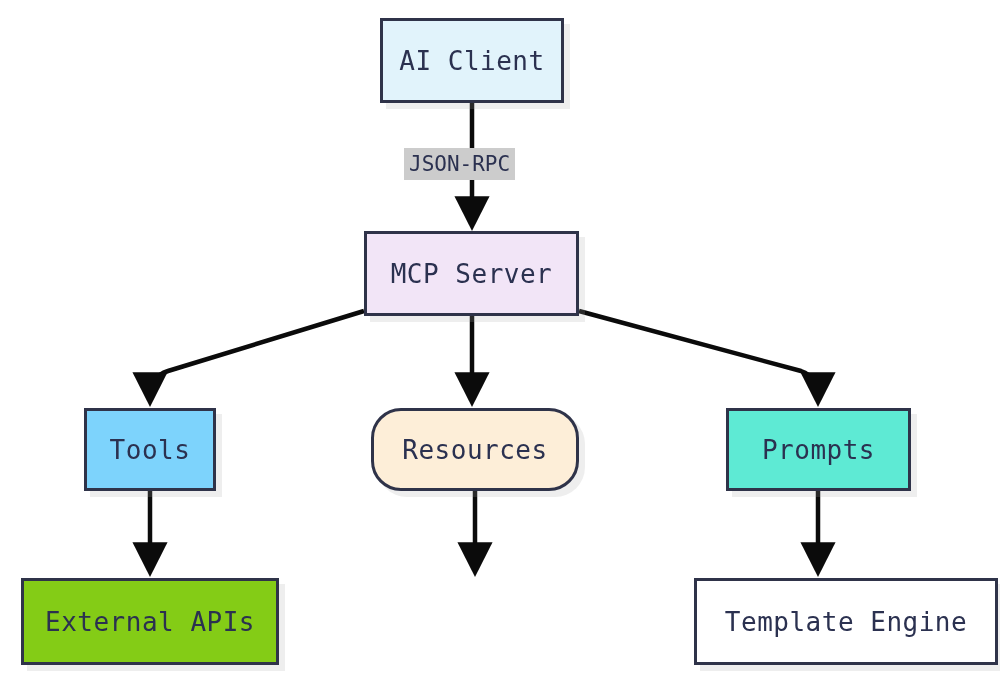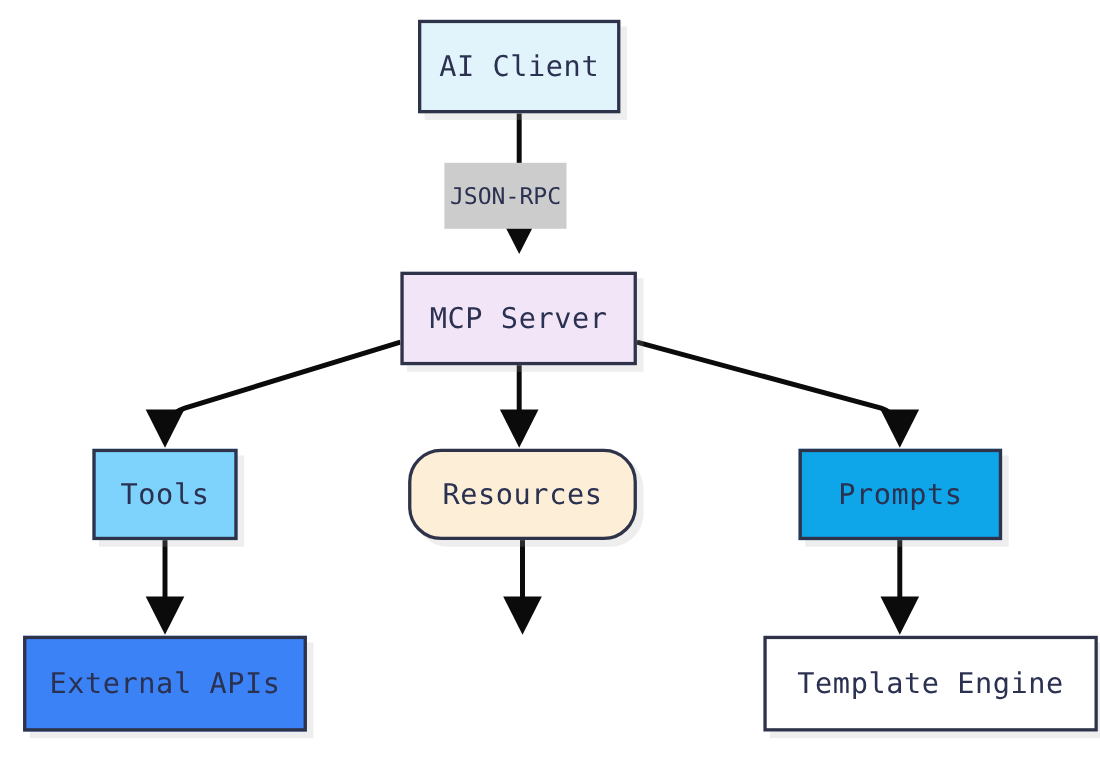--- a/index.html
+++ b/index.html
@@ -39,21 +39,21 @@
     white-space: nowrap;
     z-index: 2;
   }
   .edge-label {
     position: absolute;
     background: #cccccc;
     color: #2b3150;
     font-family: "DejaVu Sans Mono", "Liberation Mono", monospace;
     font-size: 21px;
     line-height: 1.35;
-    padding: 16px 5px;
+    padding: 2px 5px;
     white-space: nowrap;
     z-index: 3;
   }
 </style>
 </head>
 <body>
 
 <div id="canvas">
 
   <svg id="edges" viewBox="0 0 1000 689" xmlns="http://www.w3.org/2000/svg">
@@ -79,37 +79,37 @@
   </svg>
 
   <div class="node" style="left:380px; top:18px; width:184px; height:85px; background:#e1f3fb;align-items:center;">
     <span>AI Client</span>
   </div>
 
   <div class="edge-label" style="left:404px; top:148px;">
     <span>JSON-RPC</span>
   </div>
 
-  <div class="node" style="left:364px; top:231px; width:215px; height:85px; background:#f2e5f7;margin-top:16px;">
+  <div class="node" style="left:364px; top:231px; width:215px; height:85px; background:#f2e5f7;">
     <span>MCP Server</span>
   </div>
 
   <div class="node" style="left:84px; top:408px; width:132px; height:83px; background:#7dd3fc;">
     <span>Tools</span>
   </div>
 
   <div class="node" style="left:371px; top:408px; width:208px; height:83px; background:#fdeed8;border-radius:30px;">
     <span>Resources</span>
   </div>
 
-  <div class="node" style="left:726px; top:408px; width:185px; height:83px; background:#0ea5e9;">
+  <div class="node" style="left:726px; top:408px; width:185px; height:83px; background:#5eead4;">
     <span>Prompts</span>
   </div>
 
-  <div class="node" style="left:21px; top:578px; width:258px; height:87px; background:#3b82f6;">
+  <div class="node" style="left:21px; top:578px; width:258px; height:87px; background:#84cc16;">
     <span>External APIs</span>
   </div>
 
 
   <div class="node" style="left:694px; top:578px; width:304px; height:87px; background:#ffffff;">
     <span>Template Engine</span>
   </div>
 
 </div>
 

